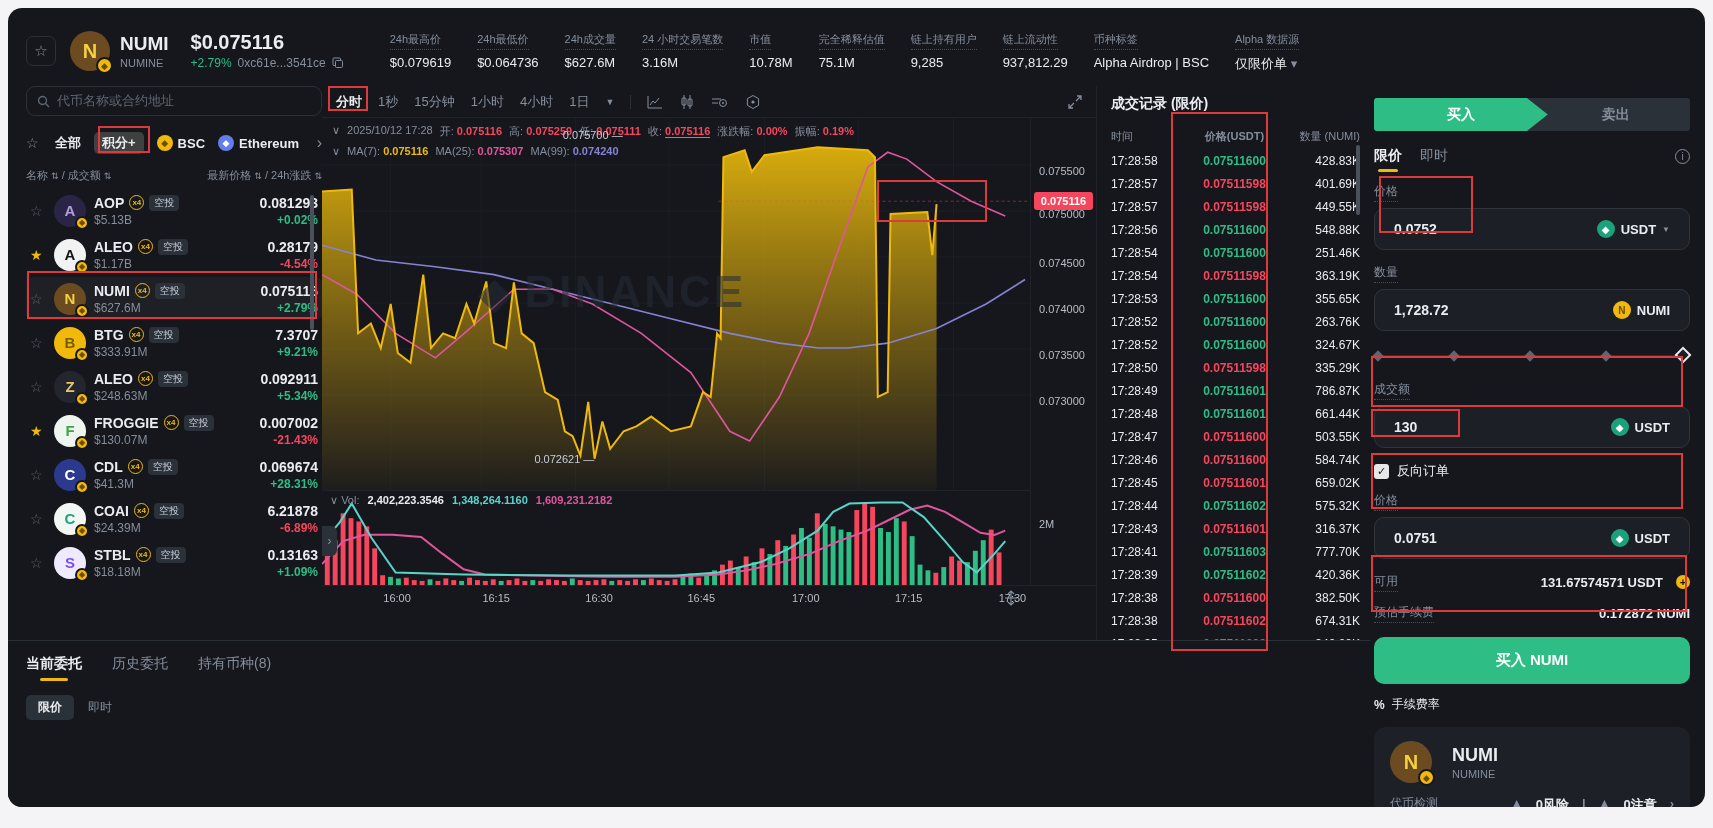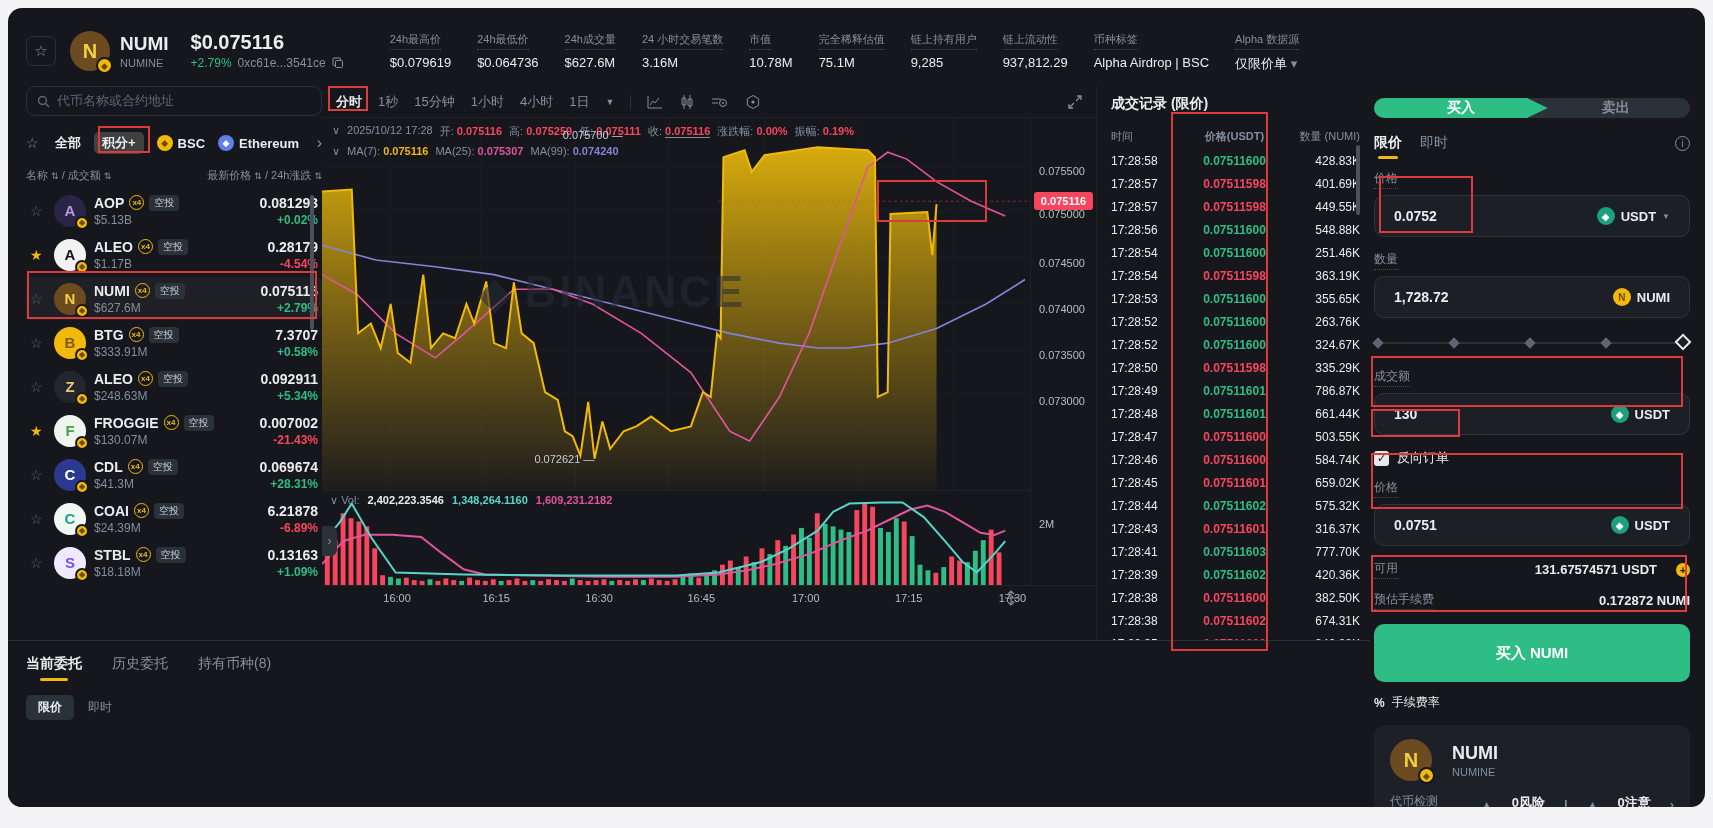--- a/index.html
+++ b/index.html
@@ -74,43 +74,43 @@
 
   
   .records { position:absolute; left:1088px; top:78px; width:274px; height:554px; border-left:1px solid #1e2329; padding:0 10px 0 14px; overflow:hidden; }
   .rec-title { font-size:14px; font-weight:bold; margin-top:9px; }
   .rec-head { display:flex; margin-top:16px; font-size:11px; color:#848e9c; }
   .rec-row { display:flex; height:23px; align-items:center; font-size:12px; }
   .rc1 { width:70px; } .rc2 { flex:1; text-align:center; font-weight:bold; } .rc3 { width:72px; text-align:right; }
 
   
   .form-col { position:absolute; left:1366px; top:78px; width:316px; height:721px; }
-  .bs-tabs { position:relative; height:20px; background:#2b3139; border-radius:12px; margin-top:12px; overflow:hidden; display:flex; }
+  .bs-tabs { position:relative; height:33px; background:#2b3139; border-radius:3px; margin-top:12px; overflow:hidden; display:flex; }
   .buy-tab { position:absolute; left:0; top:0; width:55%; height:100%; background:#2ebd85; clip-path:polygon(0 0,88% 0,100% 50%,88% 100%,0 100%); color:#fff; font-weight:bold; font-size:14px; display:flex; align-items:center; justify-content:center; }
   .sell-tab { position:absolute; right:0; top:0; width:47%; height:100%; color:#848e9c; font-weight:bold; font-size:14px; display:flex; align-items:center; justify-content:center; }
   .ot-row { display:flex; align-items:center; gap:18px; margin-top:16px; font-size:14px; color:#848e9c; position:relative; }
   .ot-active { color:#eaecef; font-weight:bold; position:relative; }
   .ot-active:after { content:""; position:absolute; left:4px; right:4px; bottom:-7px; height:3px; background:#f0b90b; border-radius:2px; }
   .info-i { margin-left:auto; width:15px; height:15px; border:1px solid #848e9c; border-radius:50%; color:#848e9c; font-size:10px; display:flex; align-items:center; justify-content:center; }
   .f-label { font-size:12px; color:#848e9c; border-bottom:1px dotted #474d57; display:inline-block; padding-bottom:1px; }
   .f-input { height:42px; background:#1c1f26; border:1px solid #2f343c; border-radius:10px; display:flex; align-items:center; padding:0 19px; margin-top:6px; }
   .f-val { font-size:14px; font-weight:bold; flex:1; }
   .unit { display:flex; align-items:center; gap:6px; font-size:13px; font-weight:bold; }
   .usdt-ic { width:18px; height:18px; border-radius:50%; background:#1ba27a; color:#fff; font-size:10px; display:flex; align-items:center; justify-content:center; }
   .numi-ic { width:18px; height:18px; border-radius:50%; background:#f0b90b; color:#6d4b00; font-size:10px; font-weight:bold; display:flex; align-items:center; justify-content:center; }
   .slider { position:relative; height:14px; margin-top:18px; }
   .slider .track { position:absolute; left:0; right:0; top:6px; height:2px; background:#2b3139; }
   .mark { position:absolute; top:3px; width:8px; height:8px; background:#5e6673; transform:rotate(45deg); }
   .thumb { position:absolute; top:0; width:12px; height:12px; background:#1c1f26; border:2px solid #eaecef; transform:rotate(45deg); }
   .chk-row { display:flex; align-items:center; gap:8px; font-size:13px; color:#eaecef; }
   .chk { width:15px; height:15px; background:#e6e8ea; border-radius:3px; color:#16171d; font-size:11px; font-weight:bold; display:flex; align-items:center; justify-content:center; }
   .kv { display:flex; justify-content:space-between; align-items:center; font-size:13px; }
-  .kv .v { font-weight:bold; display:flex; align-items:flex-end; gap:19px; }
+  .kv .v { font-weight:bold; display:flex; align-items:flex-start; gap:13px; }
   .plus-ic { width:14px; height:14px; border-radius:50%; background:#f0b90b; color:#16171d; font-size:11px; font-weight:bold; display:flex; align-items:center; justify-content:center; }
-  .buy-btn { height:58px; background:#2ebd85; border-radius:10px; color:#fff; font-size:15px; font-weight:bold; display:flex; align-items:center; justify-content:center; }
+  .buy-btn { height:47px; background:#2ebd85; border-radius:10px; color:#fff; font-size:15px; font-weight:bold; display:flex; align-items:center; justify-content:center; }
   .fee-row { display:flex; align-items:center; gap:7px; font-size:12px; color:#eaecef; }
   .token-card { background:#1d2027; border-radius:12px; padding:14px 16px; }
   .tc-top { display:flex; align-items:center; gap:10px; }
   .tc-rows { margin-top:12px; display:flex; flex-direction:column; gap:13px; }
   .warn-ic { color:#848e9c; font-size:12px; }
 
   
   .bottom-panel { position:absolute; left:0; top:632px; width:1362px; height:167px; border-top:1px solid #2b3139; background:#16171d; padding:14px 18px; z-index:5; }
   .b-tabs { display:flex; gap:30px; font-size:14px; color:#848e9c; }
   .b-active { color:#eaecef; font-weight:bold; position:relative; }
@@ -262,21 +262,21 @@
           <div class="t-main">
             <div class="t-line1">
               <span class="t-name">BTG</span>
               <span class="x4">x4</span>
               <span class="airdrop">空投</span>
             </div>
             <div class="t-cap">$333.91M</div>
           </div>
           <div class="t-right">
             <div class="t-price">7.3707</div>
-            <div class="t-chg green">+0.58%</div>
+            <div class="t-chg green">+9.21%</div>
           </div>
         </div>
         <div class="token-row">
           <span class="t-star">☆</span>
           <div class="t-icon">
             <div class="c" style="background: rgb(35, 38, 47); color: rgb(232, 199, 102);">Z</div>
             <div class="b">◆</div>
           </div>
           <div class="t-main">
             <div class="t-line1">

